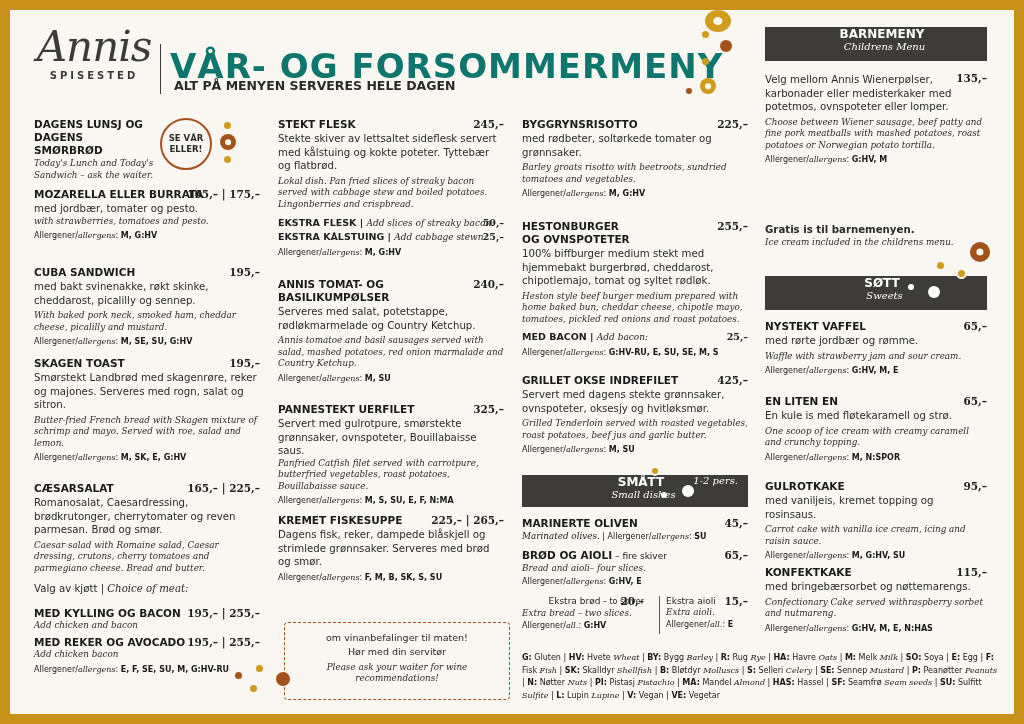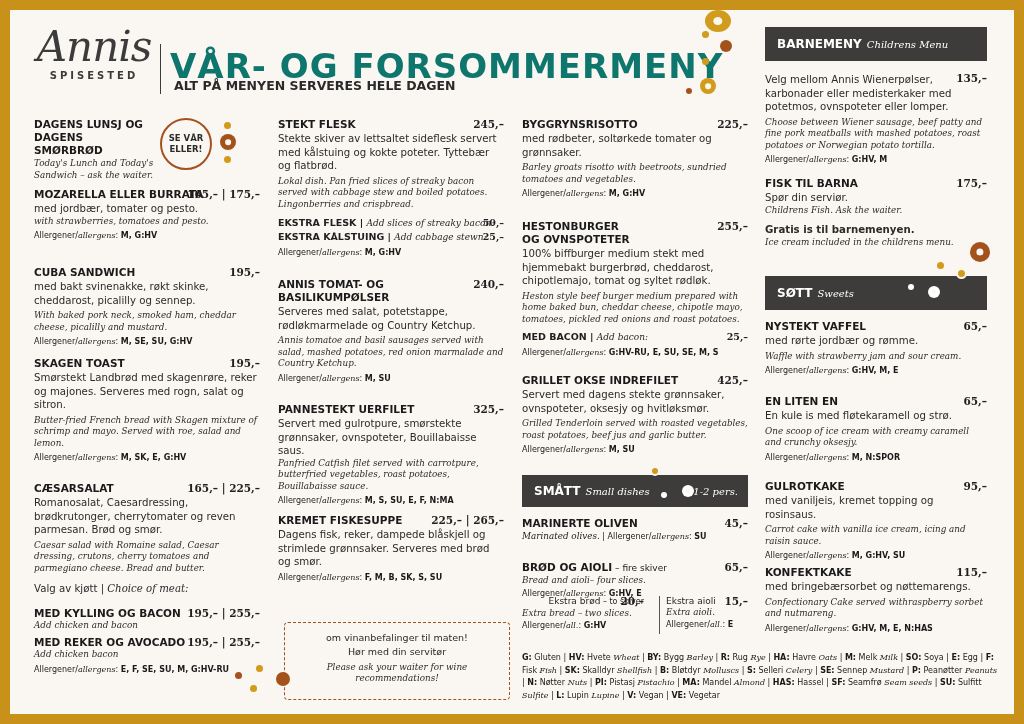--- a/index.html
+++ b/index.html
@@ -22,21 +22,21 @@
   .ien { font-family: "DejaVu Serif", serif; font-style: italic; font-size: 8.8px; line-height: 11.5px; color: #2a2a2a; margin-top: 3px; }
   .ial { font-size: 8px; line-height: 11px; margin-top: 3px; color: #1a1a1a; }
   .ial b { font-weight: bold; }
   .ial i { font-family: "DejaVu Serif", serif; font-style: italic; }
   .extra { position: relative; font-size: 9.5px; line-height: 13px; font-weight: bold; }
   .extra .it { font-weight: normal; font-size: 9px; }
   .extra .ep { position: absolute; right: 0; top: 0; font-family: "DejaVu Serif", serif; }
 
   .badge { position: absolute; left: 150px; top: 108px; width: 52px; height: 52px; border: 2px solid #a4521c; border-radius: 50%; display: flex; align-items: center; justify-content: center; text-align: center; font-size: 8.5px; font-weight: bold; line-height: 11px; color: #2a2a2a; }
 
-  .section-bar { position: absolute; background: #3d3c3a; color: #fff; display: flex; align-items: center; padding-left: 12px; }
+  .section-bar { position: absolute; background: #3d3c3a; color: #fff; display: flex; align-items: center; padding-left: 12px; flex-direction: column; }
   .section-bar .sb-main { font-size: 12px; font-weight: bold; }
   .section-bar .sb-sub { font-family: "DejaVu Serif", serif; font-style: italic; font-size: 10px; margin-left: 5px; }
   .section-bar .sb-right { position: absolute; right: 10px; font-family: "DejaVu Serif", serif; font-style: italic; font-size: 10px; }
 
   .wine-box { position: absolute; left: 274px; top: 612px; width: 226px; height: 78px; border: 1.5px dashed #a4521c; border-radius: 4px; text-align: center; padding-top: 8px; }
   .wine-box .wno { font-size: 9.5px; line-height: 14px; color: #2a2a2a; }
   .wine-box .wen { font-family: "DejaVu Serif", serif; font-style: italic; font-size: 8.8px; line-height: 11px; margin-top: 3px; color: #2a2a2a; }
 
   .legend { position: absolute; left: 512px; top: 642px; width: 476px; font-size: 8px; line-height: 12.5px; color: #1a1a1a; }
   .legend i { font-family: "DejaVu Serif", serif; font-style: italic; }
@@ -196,21 +196,21 @@
   </div>
   <div class="dot" style="left:640px;top:456px;width:10px;height:10px;background:#d19b1c;border:2px solid #faf7f3;"></div>
   <div class="dot" style="left:651px;top:482px;width:6px;height:6px;background:#fff;"></div>
   <div class="flower" style="left:672px;top:475px;width:12px;height:12px;background:#fff;"></div>
 
   <div class="item" style="left:512px;top:507px;">
     <div class="iname">MARINERTE OLIVEN</div>
     <div class="iprice">45,–</div>
     <div class="ial" style="margin-top:1px;"><i style="font-size:8.8px;margin-top:28px;">Marinated olives.</i> | <span>Allergener/</span><i>allergens</i>: <b>SU</b></div>
   </div>
-  <div class="item" style="left:512px;top:551px;">
+  <div class="item" style="left:512px;top:539px;">
     <div class="iname"><span>BRØD OG AIOLI</span><span style="font-weight:normal;font-size:9px;"> – fire skiver</span></div>
     <div class="iprice">65,–</div>
     <div class="ien" style="margin-top:0">Bread and aioli– four slices.</div>
     <div class="ial" style="margin-top:1px;"><span>Allergener/</span><i>allergens</i>: <b>G:HV, E</b></div>
   </div>
   <div class="item" style="left:512px;top:585px;width:122px;">
     <div style="font-size:9px;line-height:12px;text-align:right;"><span>Ekstra brød</span><span style="font-size:8px;"> – to skiver</span></div>
     <div class="iprice">20,–</div>
     <div class="ien" style="margin-top:0">Extra bread – two slices.</div>
     <div class="ial" style="margin-top:0"><span>Allergener/</span><i>all.</i>: <b>G:HV</b></div>
@@ -229,26 +229,20 @@
     <span class="sb-main">BARNEMENY</span>
     <span class="sb-sub">Childrens Menu</span>
   </div>
 
   <div class="item" style="left:755px;top:62px;width:222px;">
     <div class="iprice">135,–</div>
     <div class="ino" style="width:190px;">Velg mellom Annis Wienerpølser, karbonader eller medisterkaker med potetmos, ovnspoteter eller lomper.</div>
     <div class="ien">Choose between Wiener sausage, beef patty and fine pork meatballs with mashed potatoes, roast potatoes or Norwegian potato tortilla.</div>
     <div class="ial"><span>Allergener/</span><i>allergens</i>: <b>G:HV, M</b></div>
   </div>
-  <div class="item" style="left:755px;top:167px;width:222px;">
-    <div class="iname">FISK TIL BARNA</div>
-    <div class="iprice">175,–</div>
-    <div class="ino">Spør din serviør.</div>
-    <div class="ien" style="margin-top:0">Childrens Fish. Ask the waiter.</div>
-  </div>
   <div class="item" style="left:755px;top:212px;width:222px;">
     <div class="ino" style="font-weight:bold;">Gratis is til barnemenyen.</div>
     <div class="ien" style="margin-top:0">Ice cream included in the childrens menu.</div>
   </div>
   <div class="flower" style="left:960px;top:232px;width:20px;height:20px;background:#a4521c;"></div>
   <div class="dot" style="left:927px;top:252px;width:7px;height:7px;background:#d19b1c;"></div>
 
   <div class="section-bar" style="left:755px;top:266px;width:222px;height:34px;">
     <span class="sb-main">SØTT</span>
     <span class="sb-sub">Sweets</span>
@@ -261,21 +255,21 @@
     <div class="iname">NYSTEKT VAFFEL</div>
     <div class="iprice">65,–</div>
     <div class="ino">med rørte jordbær og rømme.</div>
     <div class="ien">Waffle with strawberry jam and sour cream.</div>
     <div class="ial"><span>Allergener/</span><i>allergens</i>: <b>G:HV, M, E</b></div>
   </div>
   <div class="item" style="left:755px;top:385px;width:222px;">
     <div class="iname">EN LITEN EN</div>
     <div class="iprice">65,–</div>
     <div class="ino">En kule is med fløtekaramell og strø.</div>
-    <div class="ien">One scoop of ice cream with creamy caramell and crunchy oksesjy.</div>
+    <div class="ien">One scoop of ice cream with creamy caramell and crunchy topping.</div>
     <div class="ial"><span>Allergener/</span><i>allergens</i>: <b>M, N:SPOR</b></div>
   </div>
   <div class="item" style="left:755px;top:470px;width:222px;">
     <div class="iname">GULROTKAKE</div>
     <div class="iprice">95,–</div>
     <div class="ino">med vaniljeis, kremet topping og rosinsaus.</div>
     <div class="ien">Carrot cake with vanilla ice cream, icing and raisin sauce.</div>
     <div class="ial"><span>Allergener/</span><i>allergens</i>: <b>M, G:HV, SU</b></div>
   </div>
   <div class="item" style="left:755px;top:556px;width:222px;">

